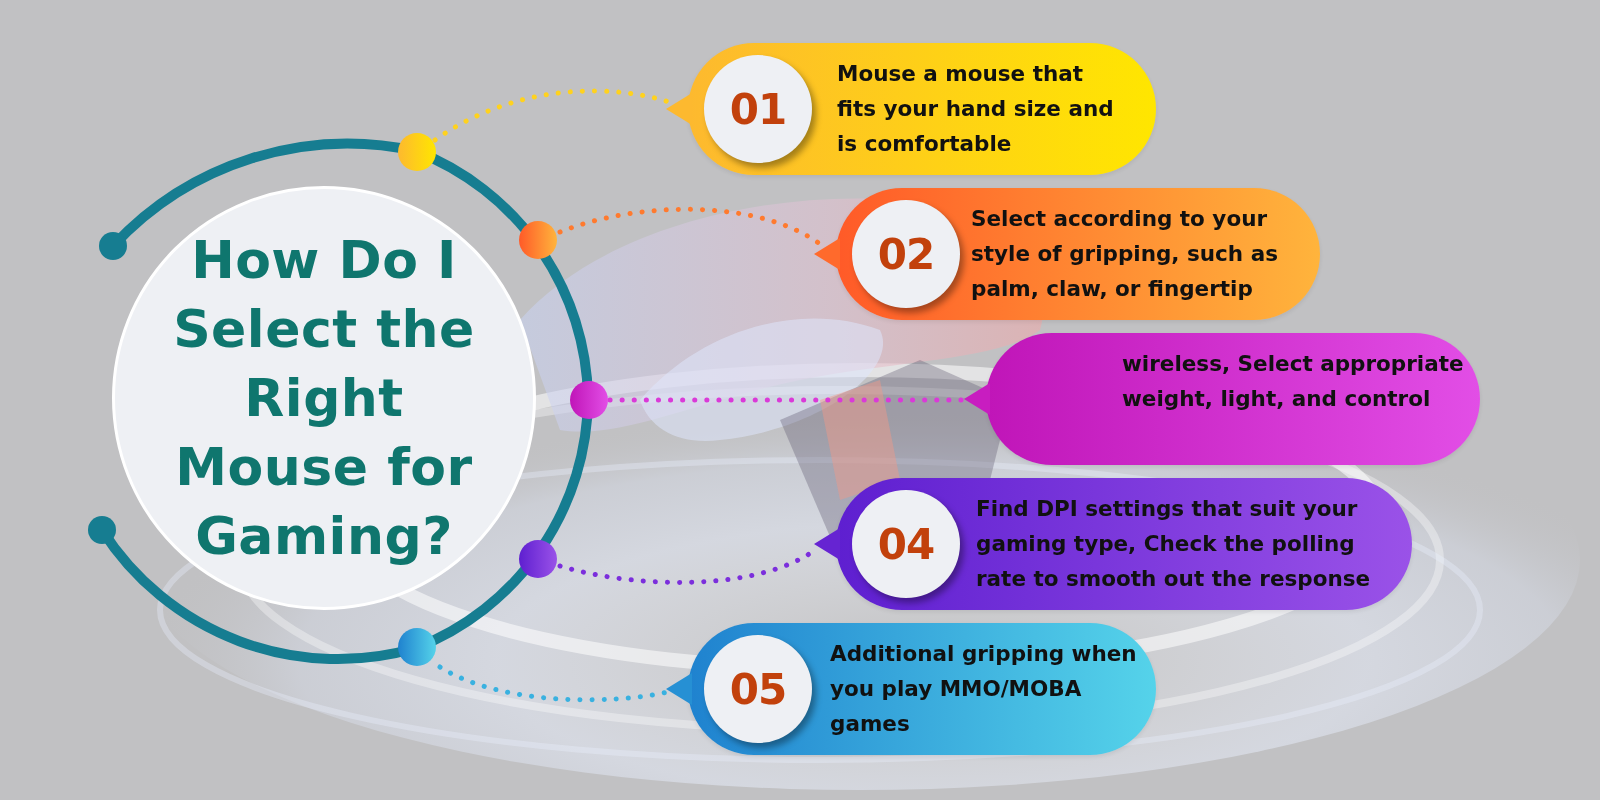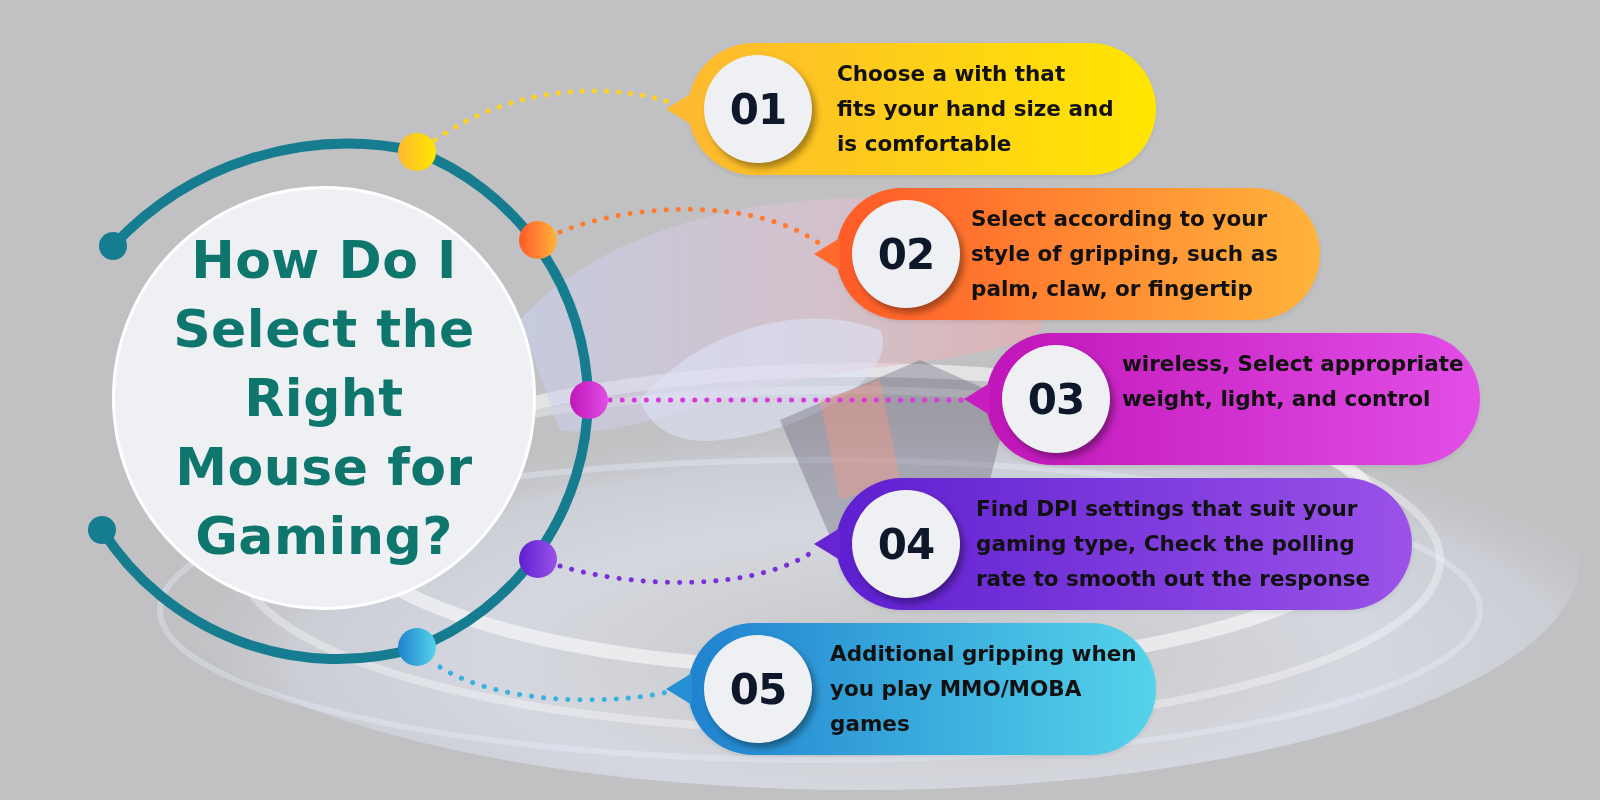--- a/index.html
+++ b/index.html
@@ -17,21 +17,21 @@
     position:absolute; height:132px; border-radius:66px; display:flex; align-items:center; box-sizing:border-box;
     box-shadow: 0 2px 4px rgba(0,0,0,0.08);
   }
   .pill .pointer { position:absolute; left:-22px; top:50%; margin-top:-16px; width:0; height:0;
     border-top:16px solid transparent; border-bottom:16px solid transparent; border-right:26px solid; }
   .num-circle {
     position:absolute; left:16px; top:50%; margin-top:-54px; width:108px; height:108px; border-radius:50%;
     background:#eef0f4; display:flex; align-items:center; justify-content:center;
     box-shadow: 4px 5px 6px rgba(0,0,0,0.35);
   }
-  .num { font-weight:bold; font-size:42px; color:#0f172a; letter-spacing:-1px; }
+  .num { font-weight:bold; font-size:42px; color:#c2410c; letter-spacing:-1px; }
   .pill-text { position:absolute; font-weight:bold; font-size:21.5px; line-height:35px; color:#111; white-space:nowrap; }
   .dot-node { position:absolute; width:38px; height:38px; border-radius:50%; }
 </style>
 </head>
 <body>
 
 <svg class="bg-photo" width="1600" height="800" viewBox="0 0 1600 800">
   <defs>
     <radialGradient id="swirl" cx="0.55" cy="0.72" r="0.55">
       <stop offset="0" stop-color="#ffffff" stop-opacity="0.0"></stop>
@@ -79,43 +79,40 @@
   <div class="center-circle">
     <div class="center-title">How Do I Select the Right Mouse for Gaming?</div>
   </div>
 
   <div class="pill" style="left:688px;top:43px;width:468px;background:linear-gradient(90deg,#fdb92f,#ffe600);">
     <div class="pointer" style="border-right-color:#fdb92f;"></div>
     <div class="num-circle">
         <span class="num">01</span>
       </div>
     <div class="pill-text" style="left:149px;top:13px;">
-      <div>Choose a with that</div>
+      <div>Mouse a mouse that</div>
       <div>fits your hand size and</div>
       <div>is comfortable</div>
     </div>
   </div>
 
   <div class="pill" style="left:836px;top:188px;width:484px;background:linear-gradient(90deg,#ff5a28,#ffb43c);">
     <div class="pointer" style="border-right-color:#ff6a2c;"></div>
     <div class="num-circle">
         <span class="num">02</span>
       </div>
     <div class="pill-text" style="left:135px;top:13px;">
       <div>Select according to your</div>
       <div>style of gripping, such as</div>
       <div>palm, claw, or fingertip</div>
     </div>
   </div>
 
   <div class="pill" style="left:986px;top:333px;width:494px;background:linear-gradient(90deg,#c015b8,#e24ee6);">
     <div class="pointer" style="border-right-color:#c81dc0;"></div>
-    <div class="num-circle">
-        <span class="num">03</span>
-      </div>
     <div class="pill-text" style="left:136px;top:13px;">
       <div>wireless, Select appropriate</div>
       <div>weight, light, and control</div>
     </div>
   </div>
 
   <div class="pill" style="left:836px;top:478px;width:576px;background:linear-gradient(90deg,#5e1fd0,#9a52e8);">
     <div class="pointer" style="border-right-color:#6624d2;"></div>
     <div class="num-circle">
         <span class="num">04</span>

